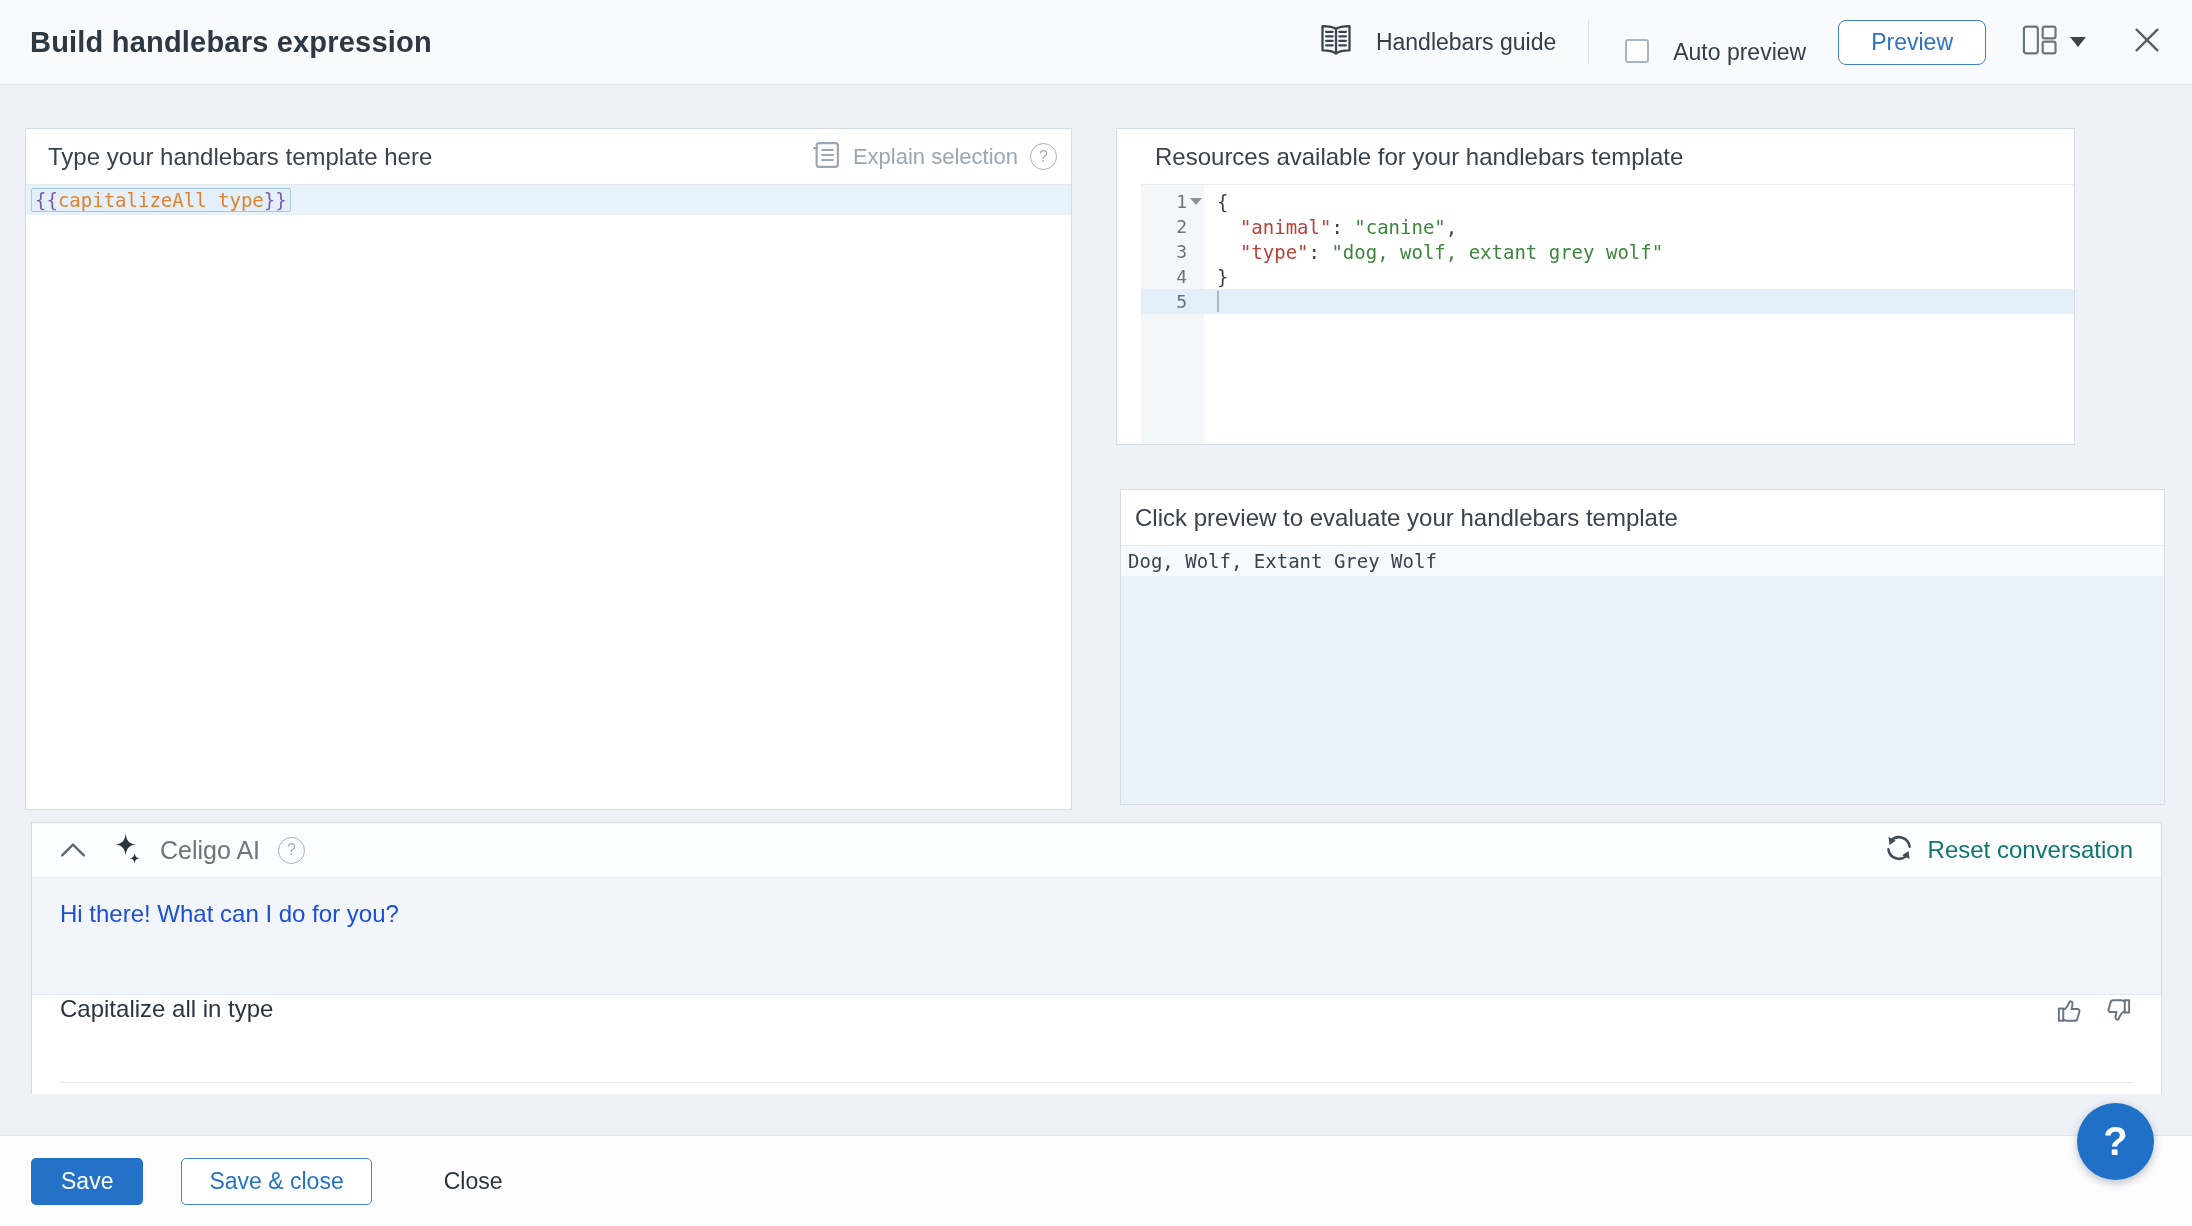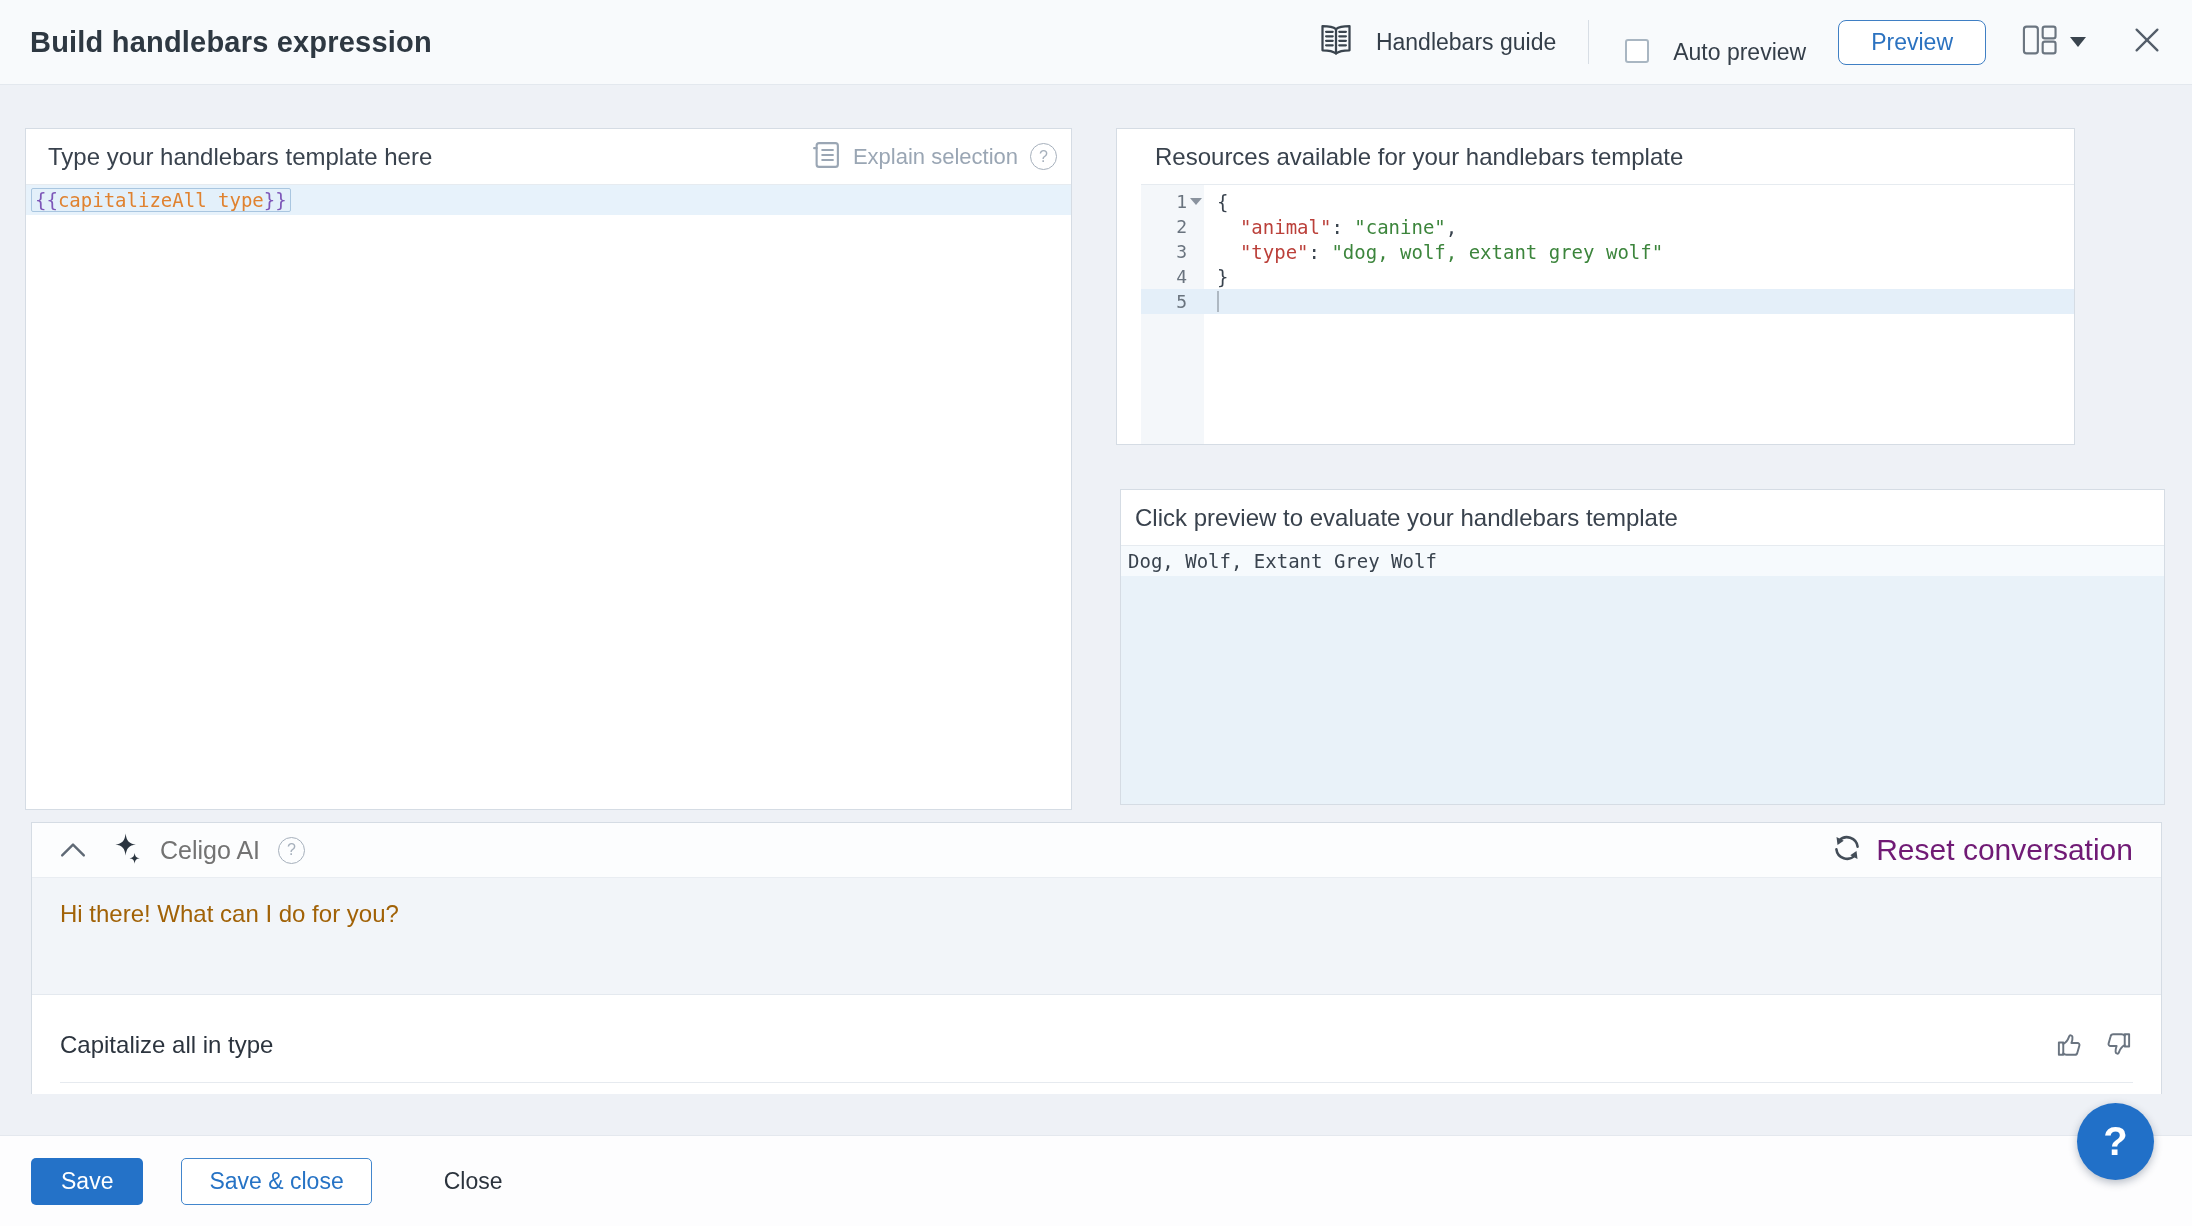--- a/index.html
+++ b/index.html
@@ -90,28 +90,28 @@
   }
 
   
   .ai-panel { left:31px; top:822px; width:2131px; height:272px; background:#fcfdfe; }
   .ai-header { height:54px; display:flex; align-items:center; padding:0 28px; }
   .ai-header .chev { display:flex; align-items:center; cursor:pointer; }
   .ai-header .spark { margin-left:24px; display:flex; align-items:center; }
   .ai-title { margin-left:16px; font-size:25px; color:#737373; }
   .ai-header .help-circle { margin-left:18px; }
   .reset-group { margin-left:auto; display:flex; align-items:center; gap:14px; cursor:pointer; }
-  .reset-label { font-size:30px; color:#701a75; }
+  .reset-label { font-size:24px; color:#0f766e; }
   .ai-msg-row {
     height:117px; background:#f2f5f9; border-top:1px solid #e9edf2;
-    padding:22px 28px 0 28px; font-size:24px; color:#a16207;
+    padding:22px 28px 0 28px; font-size:24px; color:#1d4ed8;
   }
   .user-msg-row {
     position:relative; height:100px; background:#fff; border-top:1px solid #e4e9ef;
-    display:flex; align-items:center; padding:0 28px;
+    display:flex; align-items:flex-start; padding:0 28px;
   }
   .user-msg-text { font-size:24px; color:#2c343e; }
   .feedback { margin-left:auto; display:flex; align-items:center; gap:16px; }
   .thumb { cursor:pointer; display:flex; }
   .user-inner-divider { position:absolute; left:28px; right:28px; bottom:11px; height:1px; background:#e6eaef; }
 
   
   .footer {
     position:absolute; left:0; top:1135px; width:2192px; height:91px;
     background:#fdfdfe; border-top:1px solid #e4e8ee;

